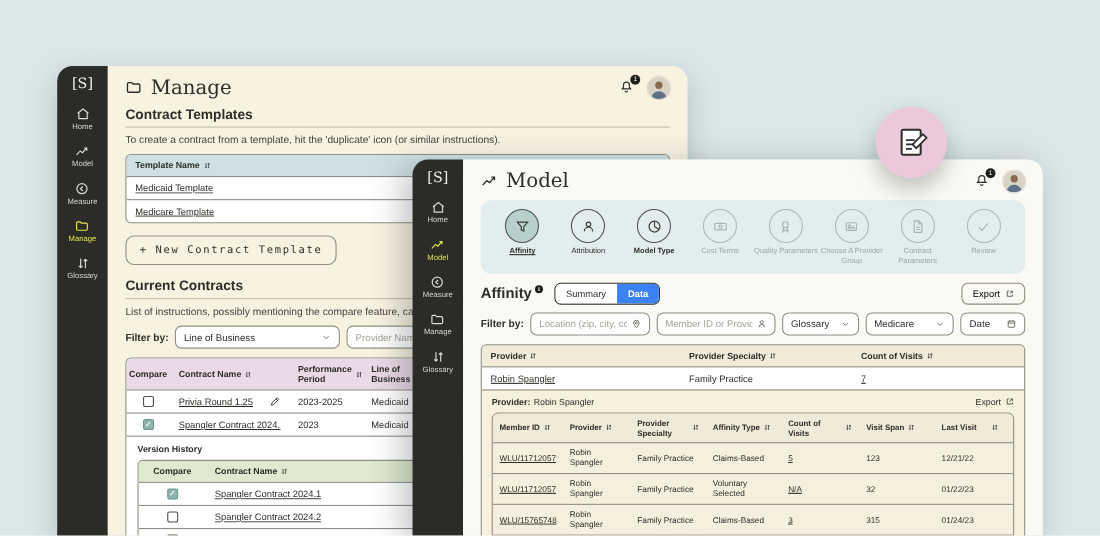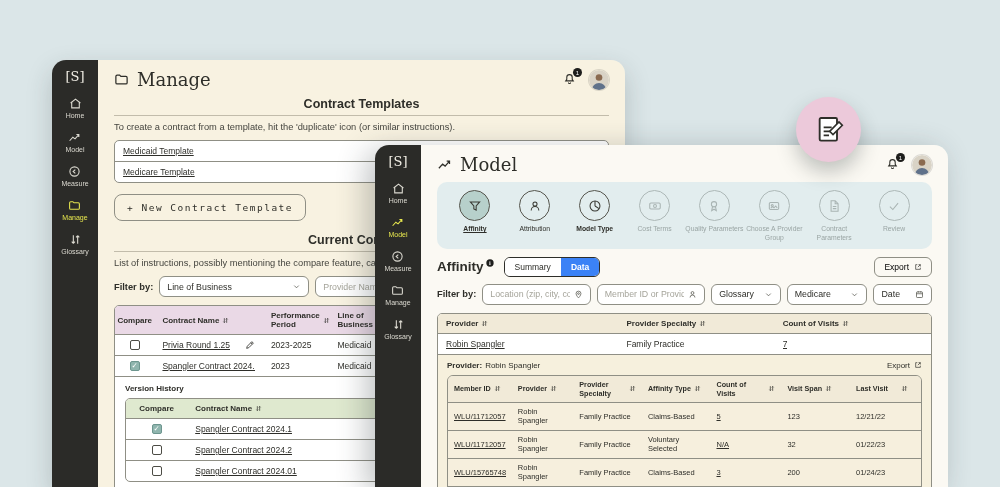--- a/index.html
+++ b/index.html
@@ -29,21 +29,21 @@
   .win-title { display:flex; gap:8px; align-items:center; font-family:"DejaVu Serif", serif; font-size:18px; }
   .win-title svg { width:15px; height:15px; stroke:#2e2e29; fill:none; stroke-width:2; }
   .top-right { display:flex; align-items:center; gap:13px; }
   .bellwrap { position:relative; cursor:pointer; }
   .bellwrap svg { width:13px; height:13px; stroke:#2e2e29; fill:none; stroke-width:2; display:block; }
   .badge { position:absolute; top:-5px; right:-6px; background:#1e1e1c; color:#fff; font-size:6px;
            width:9px; height:9px; border-radius:50%; display:flex; align-items:center; justify-content:center; }
   .avatar { width:20px; height:20px; border-radius:50%; overflow:hidden; cursor:pointer; box-shadow:0 0 0 1px rgba(0,0,0,.12); }
   .avatar svg { display:block; width:100%; height:100%; }
 
-  .sec-head { font-size:12.5px; font-weight:bold; padding-bottom:4px; border-bottom:1px solid #c2bcab; margin-bottom:6px;text-align:center; }
+  .sec-head { font-size:12.5px; font-weight:bold; padding-bottom:4px; border-bottom:1px solid #c2bcab; margin-bottom:6px; }
   .note { font-size:9.3px; color:#45453f; margin-bottom:8px; }
 
   
   .tbl { border:1px solid #8f8f85; border-radius:5px; background:#fff; overflow:hidden; font-size:8.5px; }
   .tr { display:flex; border-top:1px solid #8f8f85; align-items:stretch; }
   .tr:first-child { border-top:none; }
   .th, .td { padding:5px 8px; display:flex; align-items:center; gap:3px; min-width:0; }
   .th { font-weight:bold; font-size:8px; }
   .th-row.blue  { background:#cfe0e2; }
   .th-row.pink  { background:#ead9e6; }
@@ -260,20 +260,28 @@
                 <path d="M3.5 24 a8.5 8.5 0 0 1 17 0 Z" fill="#5f718a"></path>
               </svg>
           </div>
         </div>
       </div>
 
       <h2 class="sec-head">Contract Templates</h2>
       <p class="note">To create a contract from a template, hit the 'duplicate' icon (or similar instructions).</p>
 
       <div class="tbl">
+        <div class="tr th-row blue">
+          <div class="th" style="flex:1">
+            <span>Template Name</span>
+            <svg class="sort">
+                <use href="#i-sortaz"></use>
+              </svg>
+          </div>
+        </div>
         <div class="tr">
           <div class="td" style="flex:1">
               <a class="link">Medicaid Template</a>
             </div>
         </div>
         <div class="tr">
           <div class="td" style="flex:1">
               <a class="link">Medicare Template</a>
             </div>
         </div>
@@ -695,21 +703,21 @@
             <div class="tr">
               <div class="td i-a">
                   <a class="link">WLU/15765748</a>
                 </div>
               <div class="td i-b">Robin Spangler</div>
               <div class="td i-c">Family Practice</div>
               <div class="td i-d">Claims-Based</div>
               <div class="td i-e">
                   <a class="link">3</a>
                 </div>
-              <div class="td i-f">200</div>
+              <div class="td i-f">315</div>
               <div class="td i-g">01/24/23</div>
             </div>
             <div class="tr">
               <div class="td i-a"></div>
               <div class="td i-b">Robin Spangler</div>
               <div class="td i-c">Family Practice</div>
               <div class="td i-d">Claims-Based</div>
               <div class="td i-e"></div>
               <div class="td i-f">244</div>
               <div class="td i-g">02/03/23</div>

